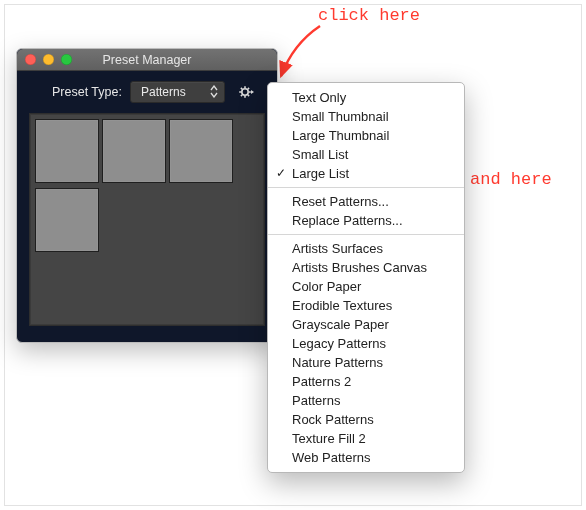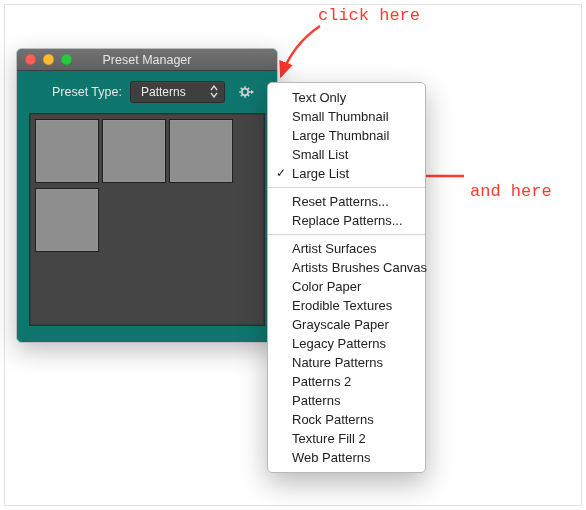--- a/index.html
+++ b/index.html
@@ -10,21 +10,21 @@
     height: 510px;
     position: relative;
     overflow: hidden;
   }
   .window {
     position: absolute;
     left: 16px;
     top: 48px;
     width: 262px;
     height: 295px;
-    background: #0f766e;
+    background: #0f172a;
     border: 1px solid #bcbcbc;
     border-radius: 6px;
     box-shadow: 0 8px 24px rgba(0,0,0,0.25);
   }
   .titlebar {
     height: 22px;
     background: linear-gradient(#727272,#606060);
     border-bottom: 1px solid #3d3d3d;
     border-radius: 6px 6px 0 0;
     position: relative;
@@ -99,21 +99,21 @@
     background: #8e8e8e;
   }
   .row1 { position:absolute; top:5px; left:5px; display:flex; gap:3px;}
   .row2 { position:absolute; top:74px; left:5px; display:flex; gap:3px;}
   
   
   .menu {
     position: absolute;
     left: 267px;
     top: 82px;
-    width: 159px;
+    width: 198px;
     background: #fff;
     border: 1px solid #b8b8b8;
     border-radius: 5px;
     box-shadow: 0 10px 28px rgba(0,0,0,0.28);
     padding: 5px 0;
     font-size: 13px;
     color: #222;
   }
   .menu .item {
     height: 19px;
@@ -129,21 +129,21 @@
     font-size: 12px;
   }
   .menu .sep {
     height:1px; background:#d6d6d6;
     margin:4px 0;
   }
   
   
   .ann { position:absolute; color:#ff3a2f; font-size:17px; font-family: Liberation Mono, monospace; }
   .ann-click { left: 318px; top: 6px; }
-  .ann-here  { left: 470px; top: 182px; }
+  .ann-here  { left: 470px; top: 170px; }
   .arrow-svg { position:absolute; }
   
   .outer-border{
     position:absolute; left:4px; top:4px; right:4px; bottom:4px;
     border:1px solid #e2e2e2;
     pointer-events:none;
   }
 </style>
 </head>
 <body>
@@ -227,21 +227,21 @@
 <div class="menu">
   <div class="item">Text Only</div>
   <div class="item">Small Thumbnail</div>
   <div class="item">Large Thumbnail</div>
   <div class="item">Small List</div>
   <div class="item checked">Large List</div>
   <div class="sep"></div>
   <div class="item">Reset Patterns...</div>
   <div class="item">Replace Patterns...</div>
   <div class="sep"></div>
-  <div class="item">Artist Surfaces</div>
+  <div class="item">Artists Surfaces</div>
   <div class="item">Artists Brushes Canvas</div>
   <div class="item">Color Paper</div>
   <div class="item">Erodible Textures</div>
   <div class="item">Grayscale Paper</div>
   <div class="item">Legacy Patterns</div>
   <div class="item">Nature Patterns</div>
   <div class="item">Patterns 2</div>
   <div class="item">Patterns</div>
   <div class="item">Rock Patterns</div>
   <div class="item">Texture Fill 2</div>

